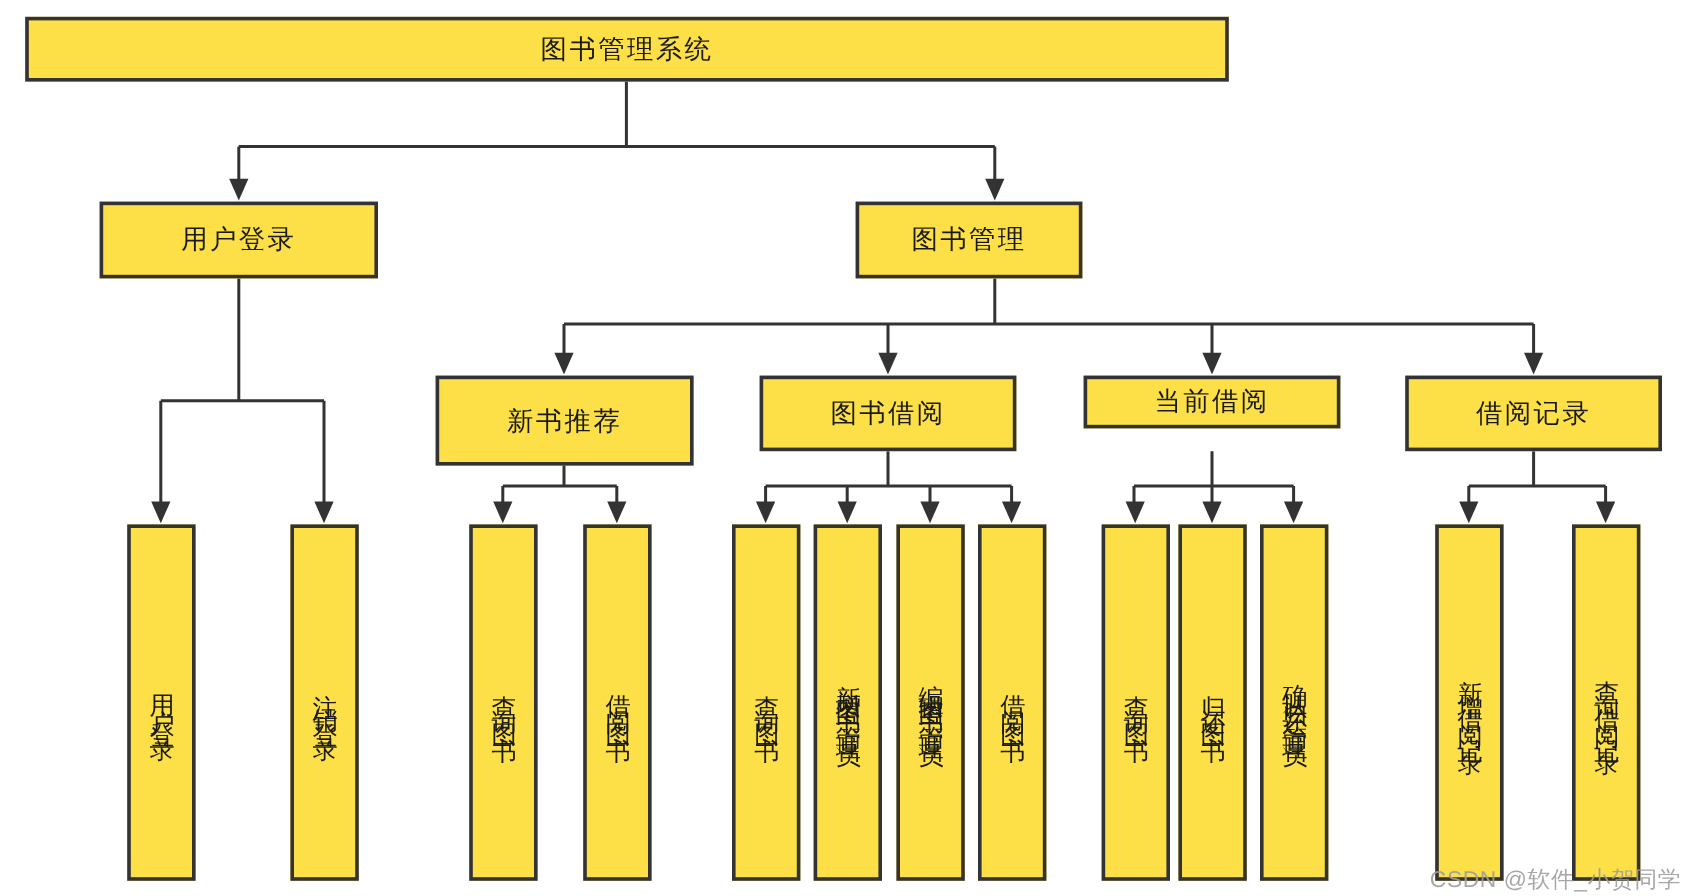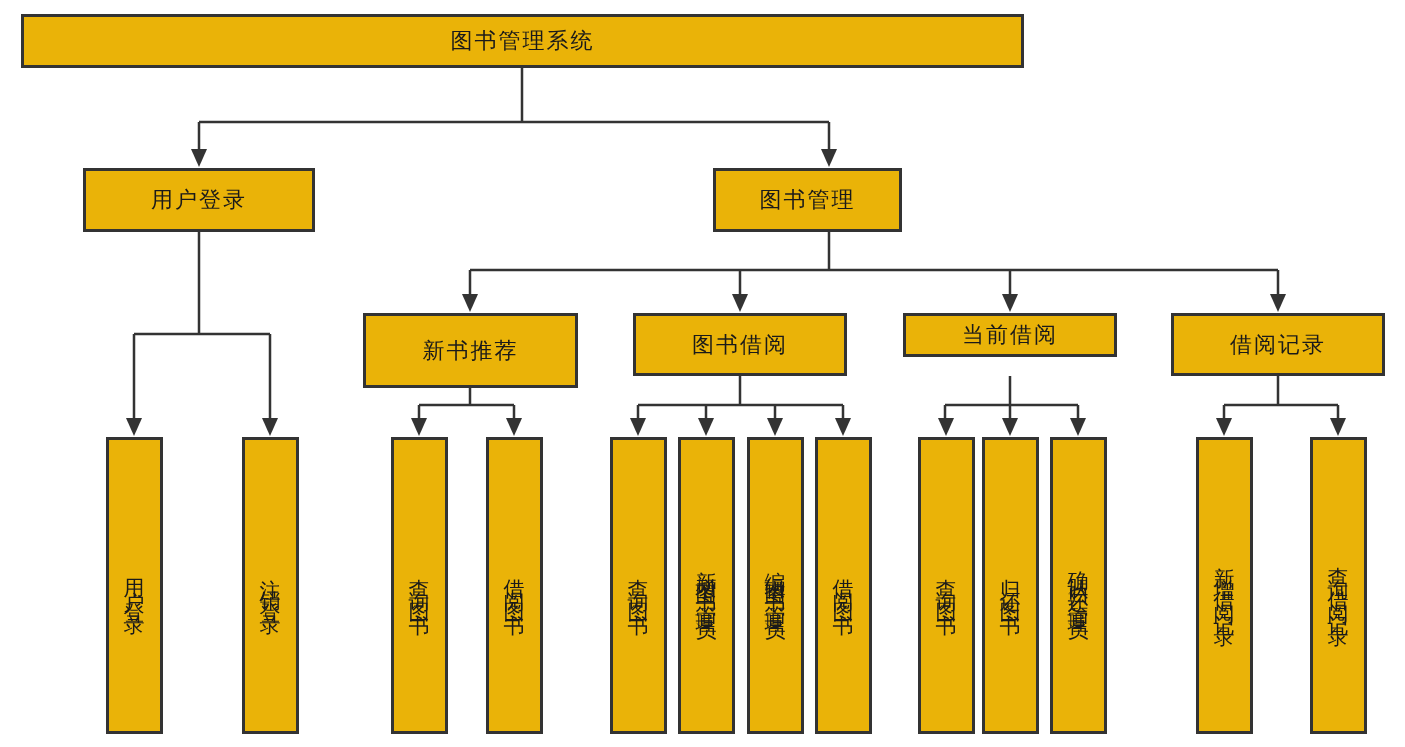--- a/index.html
+++ b/index.html
@@ -18,21 +18,21 @@
   }
   .connectors {
     position: absolute;
     left: 0; top: 0;
     width: 1405px; height: 747px;
   }
   .box {
     position: absolute;
     box-sizing: border-box;
     border: 3px solid #333333;
-    background: #eab308;
+    background: #fde047;
     display: flex;
     align-items: center;
     justify-content: center;
   }
   .box span { line-height: 1; }
   .lvl span {
     font-size: 22px;
     letter-spacing: 2px;
     white-space: nowrap;
   }
@@ -173,14 +173,15 @@
     <span class="ls-tight">确认归还（管理员）</span>
   </div>
 
   <div class="box leaf" style="left:1196px">
     <span>新增借阅记录</span>
   </div>
   <div class="box leaf" style="left:1310px">
     <span>查询借阅记录</span>
   </div>
 
+  <div class="watermark">CSDN @软件_小贺同学</div>
 
 </div>
 
 </body></html>

